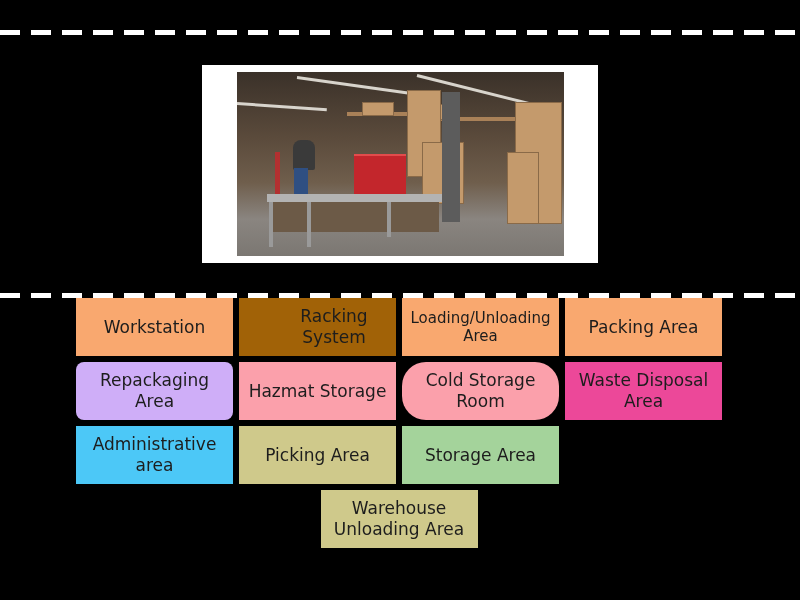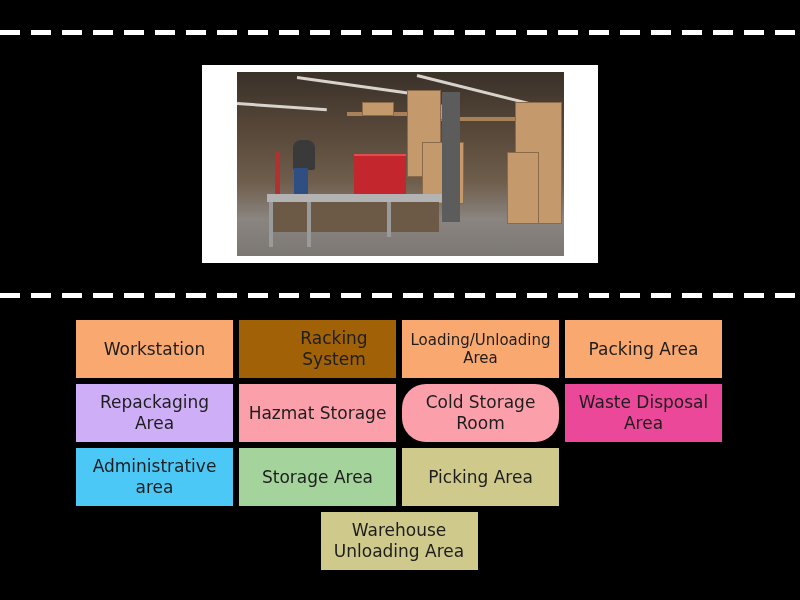--- a/index.html
+++ b/index.html
@@ -22,21 +22,21 @@
   }
   .photo .ceil { position:absolute; height:3px; background:#d8d4cc; transform-origin:left center; }
   .photo .shelf { position:absolute; background:#a98158; }
   .photo .box { position:absolute; background:#c49a6c; border:1px solid #8a6a48; }
   .photo .red { position:absolute; background:#c3262c; border-top:2px solid #e24c4c; }
   .photo .table { position:absolute; background:#8d8d8d; }
   .photo .post { position:absolute; background:#9a9a9a; }
   .photo .person { position:absolute; background:#3a3a3a; border-radius: 8px 8px 2px 2px; }
   .photo .legs { position:absolute; background:#2f4f82; }
   .tiles {
-    position: absolute; left: 76px; top: 320px; width: 648px;
+    position: absolute; left: 76px; top: 298px; width: 648px;
     display: grid; grid-template-columns: repeat(4, 157px); grid-auto-rows: 58px;
     column-gap: 6px; row-gap: 6px;
   }
   .tile {
     display: flex; align-items: center; justify-content: center; text-align: center;
     color: #1d1d1d; font-size: 17px; line-height: 21px; padding: 0 3px; box-sizing: border-box;
     cursor: pointer;
   }
   .tile.small { font-size: 15px; line-height: 18px; }
   .tile.last { grid-column: 2 / span 2; justify-self: center; width: 157px; }
@@ -72,21 +72,21 @@
   </div>
 </div>
 
 <div class="dash-line" style="top:293px;"></div>
 
 <div class="tiles">
   <div class="tile" style="background:#f9a86f;">Workstation</div>
   <div class="tile" style="background:#a16207;padding-left:36px;">Racking System</div>
   <div class="tile small" style="background:#f9a86f;">Loading/Unloading Area</div>
   <div class="tile" style="background:#f9a86f;">Packing Area</div>
-  <div class="tile" style="background:#cfaef8;">Repackaging Area</div>
+  <div class="tile" style="background:#cfaef8;border-radius:8px;">Repackaging Area</div>
   <div class="tile" style="background:#fba0ab;">Hazmat Storage</div>
   <div class="tile" style="background:#fba0ab;border-radius:24px;">Cold Storage Room</div>
   <div class="tile" style="background:#ec4899;">Waste Disposal Area</div>
   <div class="tile" style="background:#4cc8f7;">Administrative area</div>
+  <div class="tile" style="background:#cfc98b;">Picking Area</div>
   <div class="tile" style="background:#a4d39b;">Storage Area</div>
-  <div class="tile" style="background:#cfc98b;">Picking Area</div>
   <div class="tile last" style="background:#cfc98b;">Warehouse Unloading Area</div>
 </div>
 
 </body></html>

